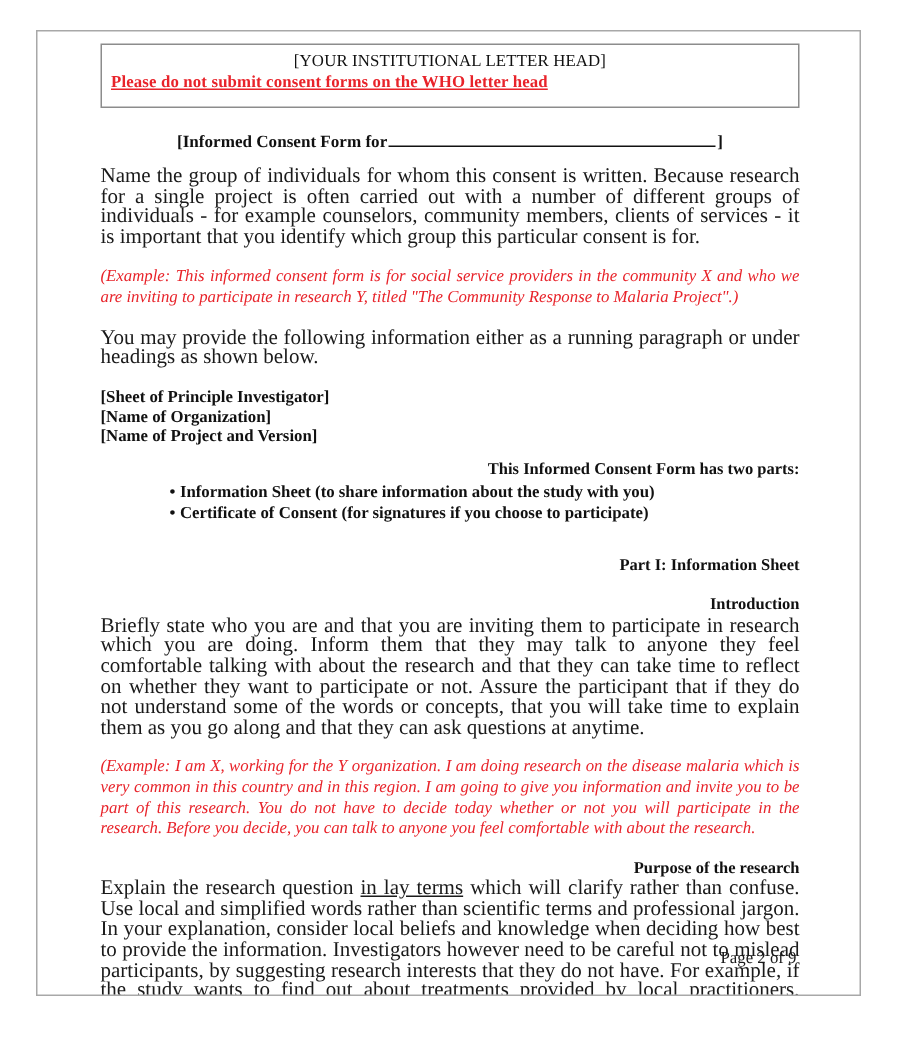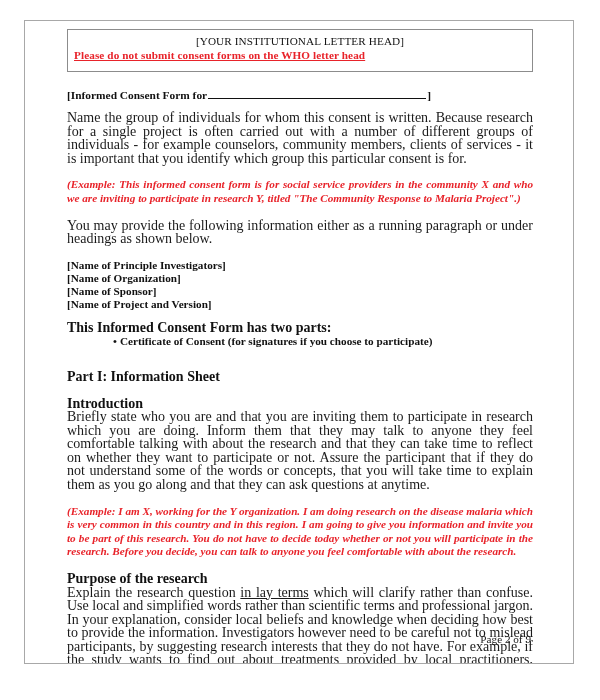--- a/index.html
+++ b/index.html
@@ -61,47 +61,49 @@
     line-height: 14px;
     font-weight: bold;
     text-decoration: underline;
     color: #e8232a;
     letter-spacing: 0.1px;
   }
 
   
   .h-bold {
     font-weight: bold;
-    font-size: 14px;
+    font-size: 11px;
     line-height: 13.5px;
     color: #111111;
+    text-align: right;
   }
   .body-text {
     font-size: 14px;
     line-height: 13.6px;
     color: #1a1a1a;
     text-align: justify;
   }
   .example-text {
     font-size: 11.2px;
     line-height: 13.6px;
     color: #e8232a;
     font-style: italic;
-    font-weight: bold;
+    font-weight: normal;
     text-align: justify;
   }
   .spacer-sm { height: 9px; }
   .spacer-md { height: 13px; }
 
   .title-line {
     font-weight: bold;
     font-size: 11.4px;
     line-height: 14px;
     color: #111111;
     white-space: nowrap;
+    text-align: center;
   }
   .blank-rule {
     display: inline-block;
     border-bottom: 1.6px solid #111111;
     width: 218px;
     height: 9px;
     vertical-align: baseline;
     margin: 0 1px;
   }
 
@@ -163,30 +165,30 @@
 
       <div class="example-text">(Example: This informed consent form is for social service providers in the community X and who we are inviting to participate in research Y, titled  "The Community Response to Malaria Project".)</div>
 
       <div class="spacer-md"></div>
 
       <div class="body-text">You may provide the following information either as a running paragraph or under headings as shown below.</div>
 
       <div class="spacer-md"></div>
 
       <div class="name-list">
-        <div>[Name of Principle Investigators]</div>
+        <div>[Sheet of Principle Investigator]</div>
         <div>[Name of Organization]</div>
-        <div>[Name of Sponsor]</div>
         <div>[Name of Project and Version]</div>
       </div>
 
       <div class="spacer-sm"></div>
 
       <div class="h-bold">This Informed Consent Form has two parts:</div>
 
+      <div class="bullet-row"><span class="bullet-glyph">•</span><span>Information Sheet (to share information about the study with you)</span></div>
 
       <div class="bullet-row"><span class="bullet-glyph">•</span><span>Certificate of Consent (for signatures if you choose to participate)</span></div>
 
       <div class="spacer-sm"></div>
 
 
       <div class="spacer-md"></div>
 
       <div class="h-bold">Part I: Information Sheet</div>
 

